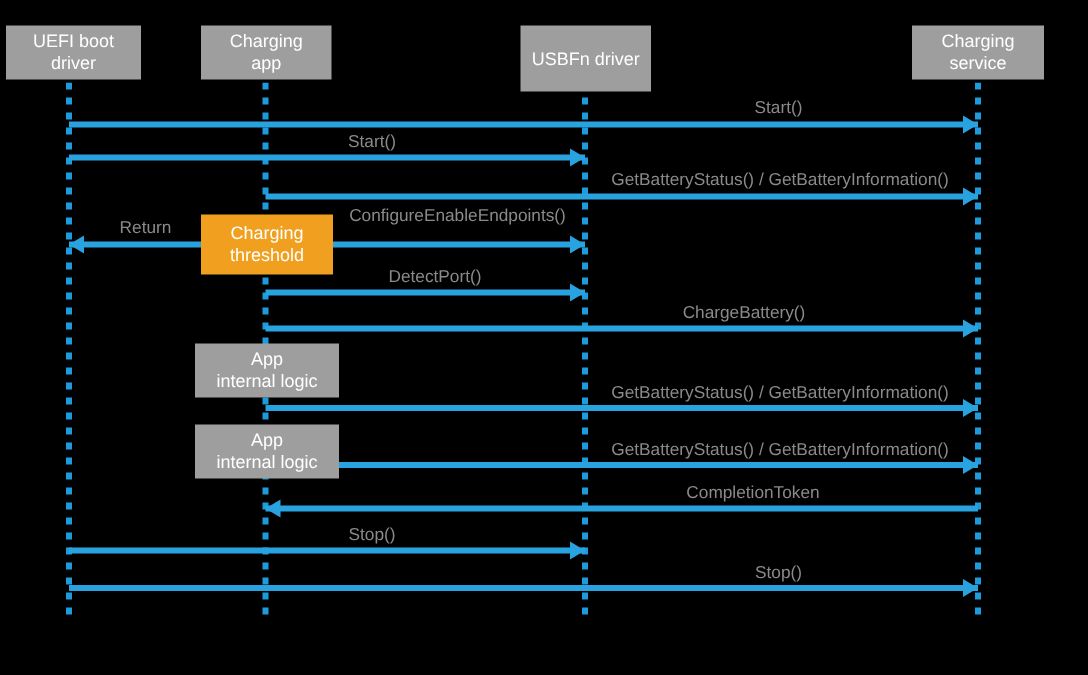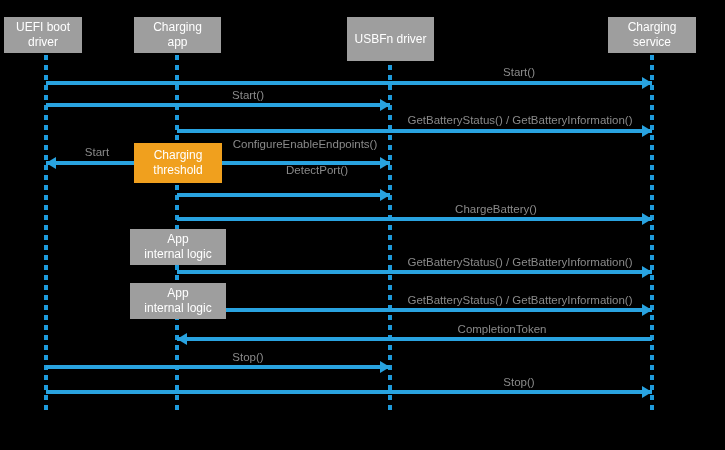--- a/index.html
+++ b/index.html
@@ -142,21 +142,21 @@
       </div>
       <div class="note-box gray" style="left: 130px; top: 283px; width: 96px; height: 36px;">
         <div>
           <div>App</div>
           <div>internal logic</div>
         </div>
       </div>
     </div>
 
   <div id="participants-layer">
-      <div class="participant" style="left: 4px; top: 17px; width: 78px; height: 36px;">
+      <div class="participant" style="left: 4px; top: 17px; width: 90px; height: 36px;">
         <div>
           <div>UEFI boot</div>
           <div>driver</div>
         </div>
       </div>
       <div class="participant" style="left: 134px; top: 17px; width: 87px; height: 36px;">
         <div>
           <div>Charging</div>
           <div>app</div>
         </div>
@@ -169,23 +169,23 @@
           <div>Charging</div>
           <div>service</div>
         </div>
       </div>
     </div>
 
   <div id="labels-layer">
       <div class="msg-label" style="left: 519px; top: 66px;">Start()</div>
       <div class="msg-label" style="left: 248px; top: 89px;">Start()</div>
       <div class="msg-label" style="left: 520px; top: 114px;">GetBatteryStatus() / GetBatteryInformation()</div>
-      <div class="msg-label" style="left: 97px; top: 146px;">Start</div>
+      <div class="msg-label" style="left: 97px; top: 146px;">Return</div>
       <div class="msg-label" style="left: 305px; top: 138px;">ConfigureEnableEndpoints()</div>
-      <div class="msg-label" style="left: 290px; top: 164px; margin-left: 27px;">DetectPort()</div>
+      <div class="msg-label" style="left: 290px; top: 179px;">DetectPort()</div>
       <div class="msg-label" style="left: 496px; top: 203px;">ChargeBattery()</div>
       <div class="msg-label" style="left: 520px; top: 256px;">GetBatteryStatus() / GetBatteryInformation()</div>
       <div class="msg-label" style="left: 520px; top: 294px;">GetBatteryStatus() / GetBatteryInformation()</div>
       <div class="msg-label" style="left: 502px; top: 323px;">CompletionToken</div>
       <div class="msg-label" style="left: 248px; top: 351px;">Stop()</div>
       <div class="msg-label" style="left: 519px; top: 376px;">Stop()</div>
     </div>
 
 </div>
 

